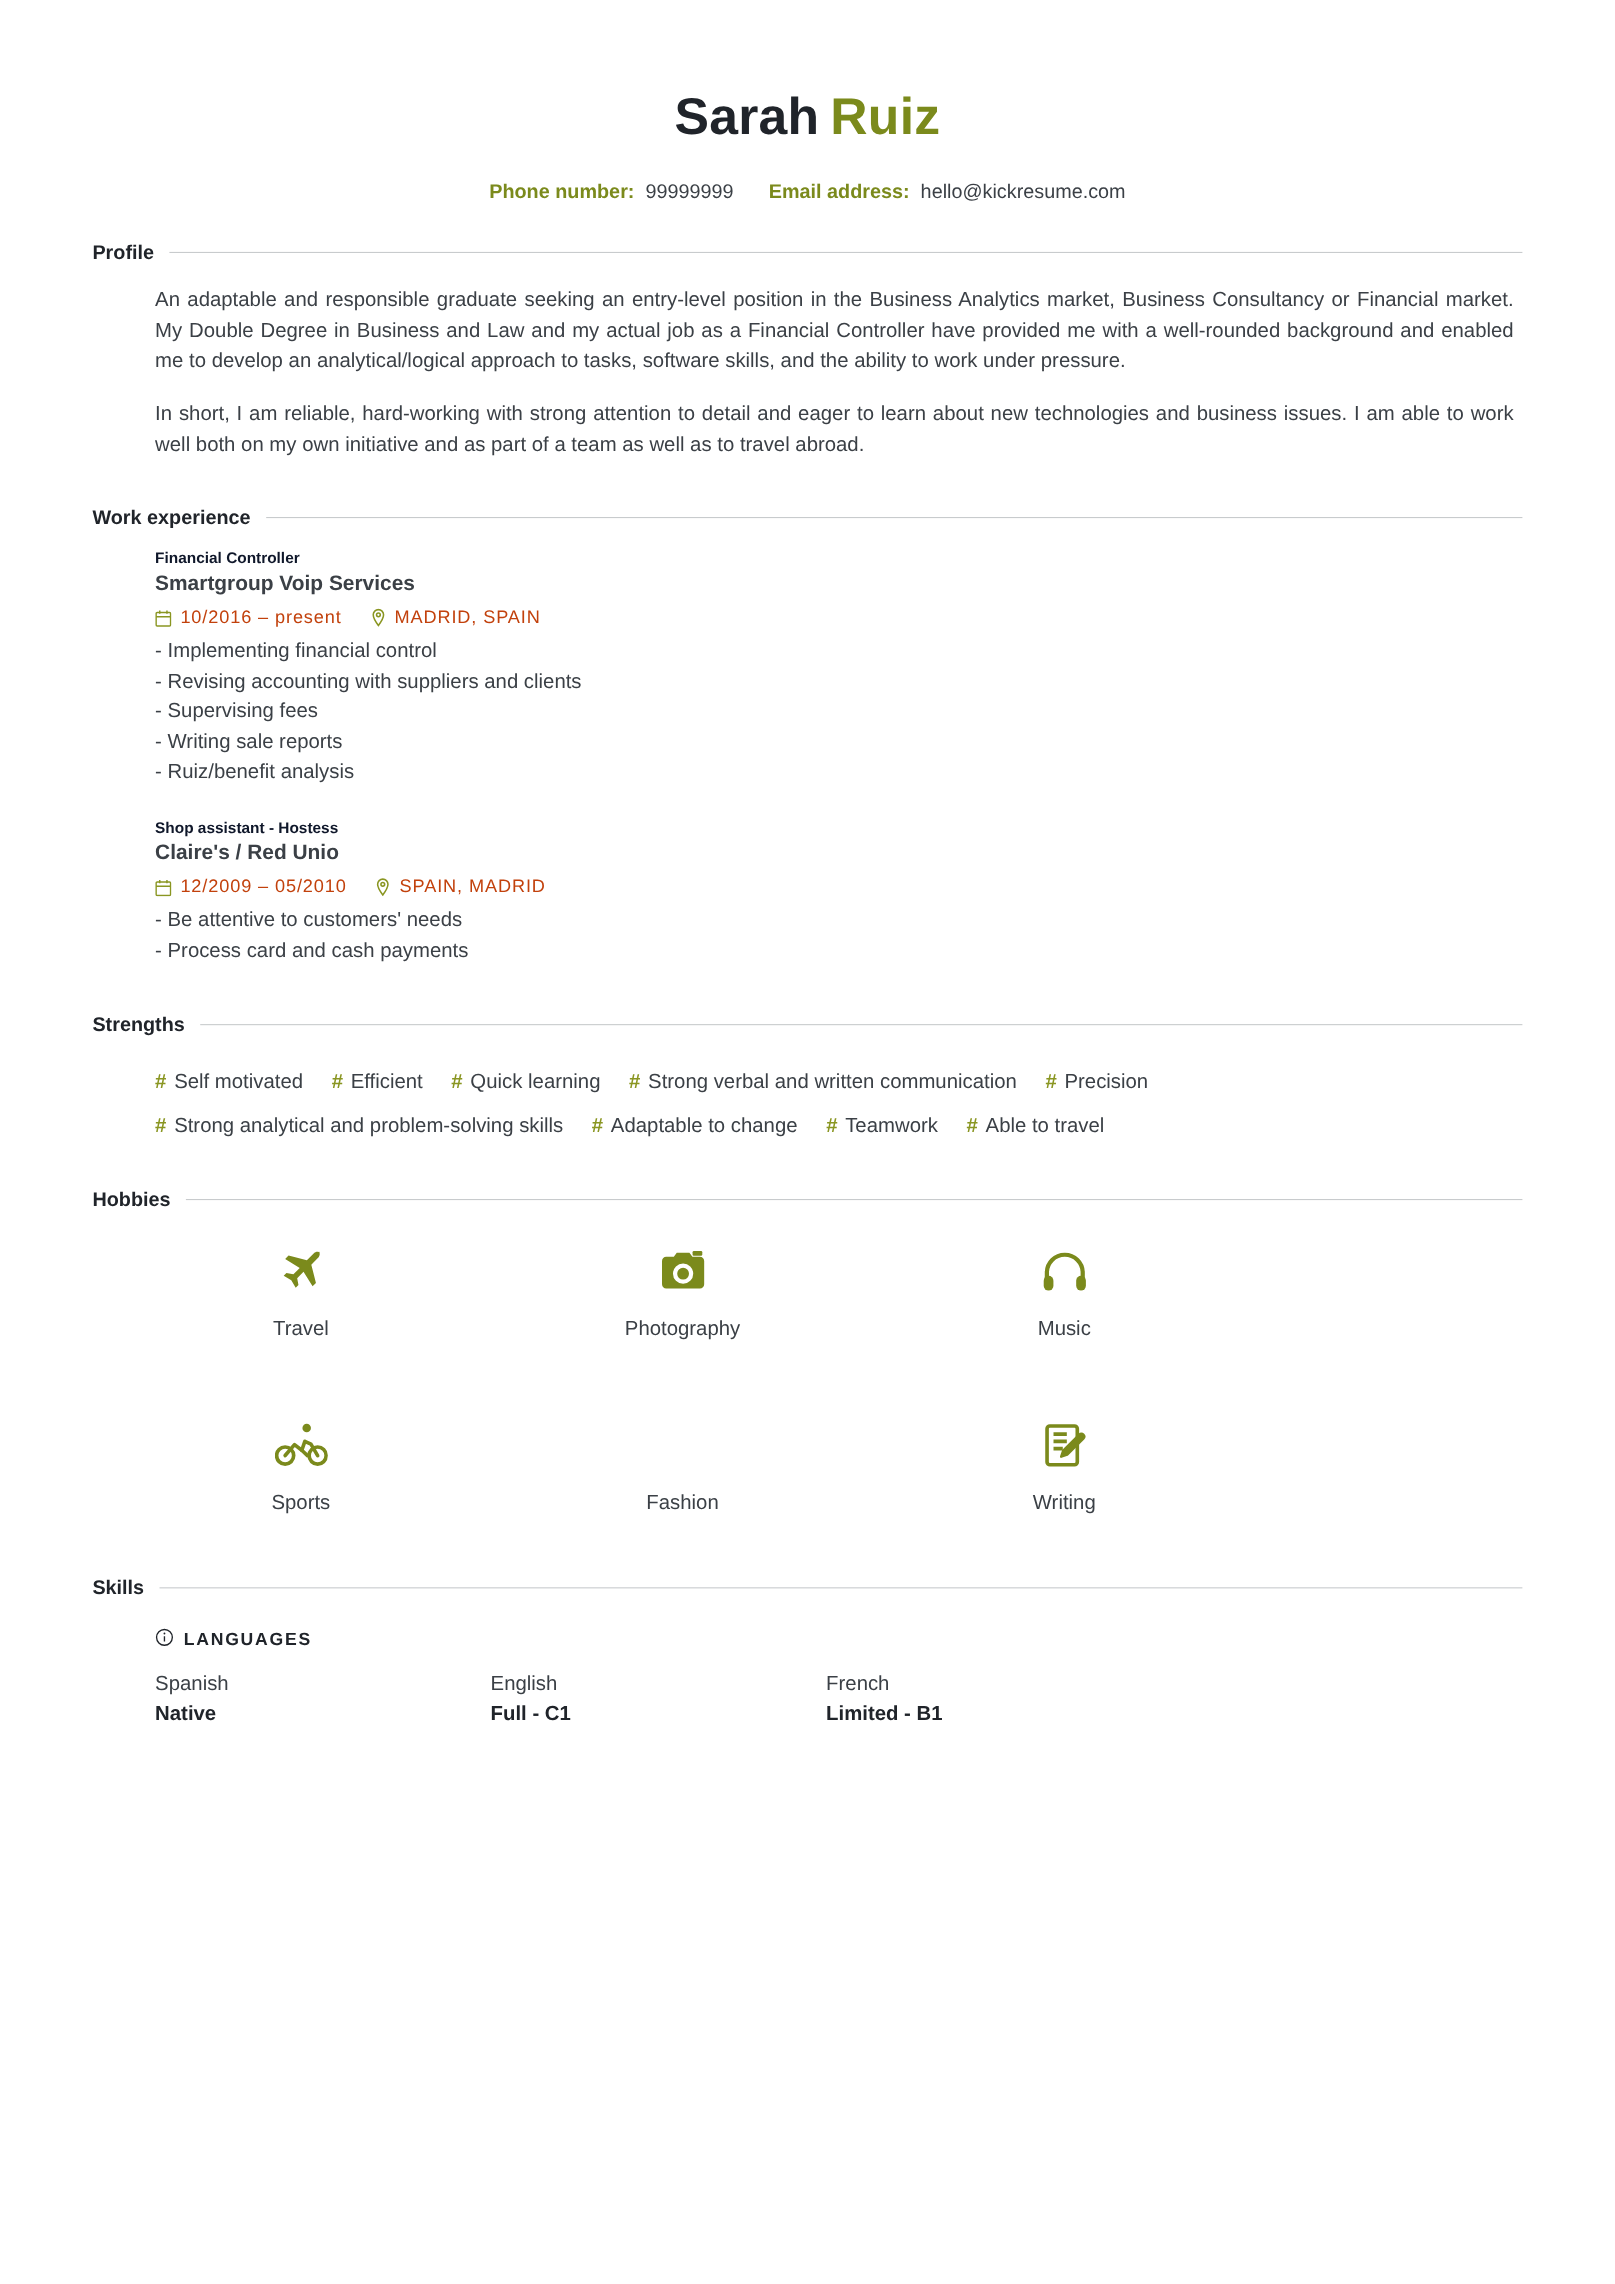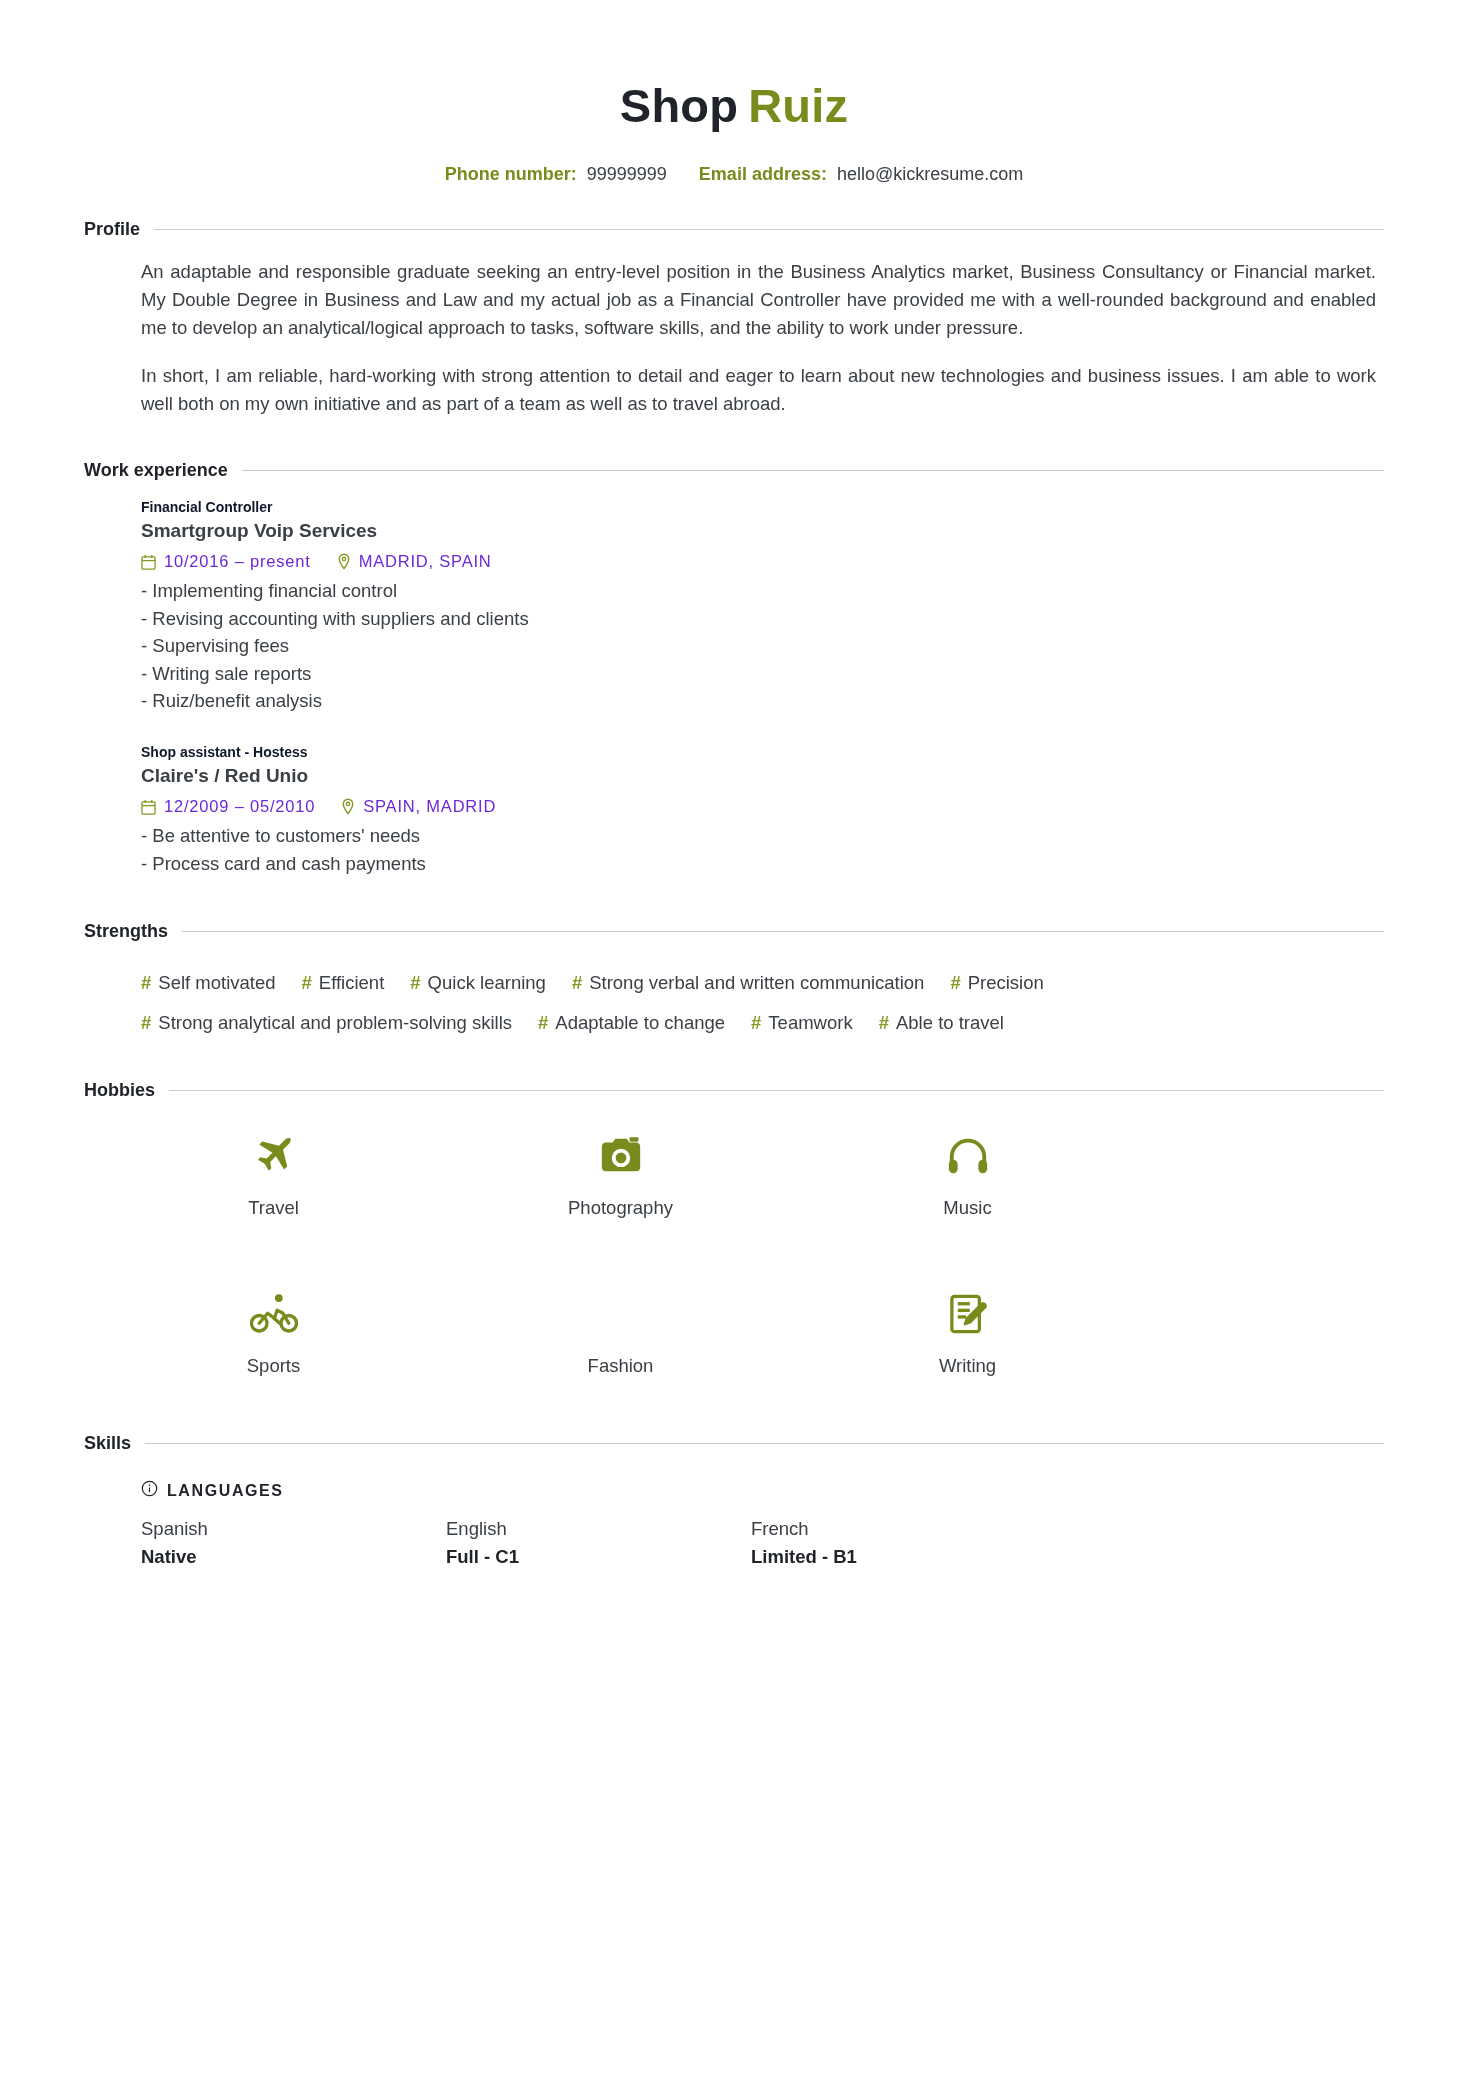--- a/index.html
+++ b/index.html
@@ -105,21 +105,21 @@
     font-weight: bold;
     color: #3b4046;
     line-height: 1.3;
     margin-top: 2px;
   }
   .job-meta {
     display: flex;
     align-items: center;
     gap: 8px;
     margin-top: 9px;
-    color: #6d28d9;
+    color: #c2410c;
     font-size: 16.5px;
     letter-spacing: 0.8px;
   }
   .job-meta .meta-sep { width: 10px; }
   .job-meta svg { display: block; }
   .job-bullets {
     margin-top: 6px;
   }
   .bullet {
     font-size: 18.5px;
@@ -204,21 +204,21 @@
     line-height: 1.5;
   }
 </style>
 </head>
 <body>
 
 <div class="page">
 
   <div class="header">
     <div class="name">
-      <span class="first">Shop</span><span class="last">Ruiz</span>
+      <span class="first">Sarah</span><span class="last">Ruiz</span>
     </div>
     <div class="contact-row">
       <span class="contact-label">Phone number:</span>
       <span class="contact-value">99999999</span>
       <span class="contact-label">Email address:</span>
       <span class="contact-value last">hello@kickresume.com</span>
     </div>
   </div>
 
   <div class="section">

